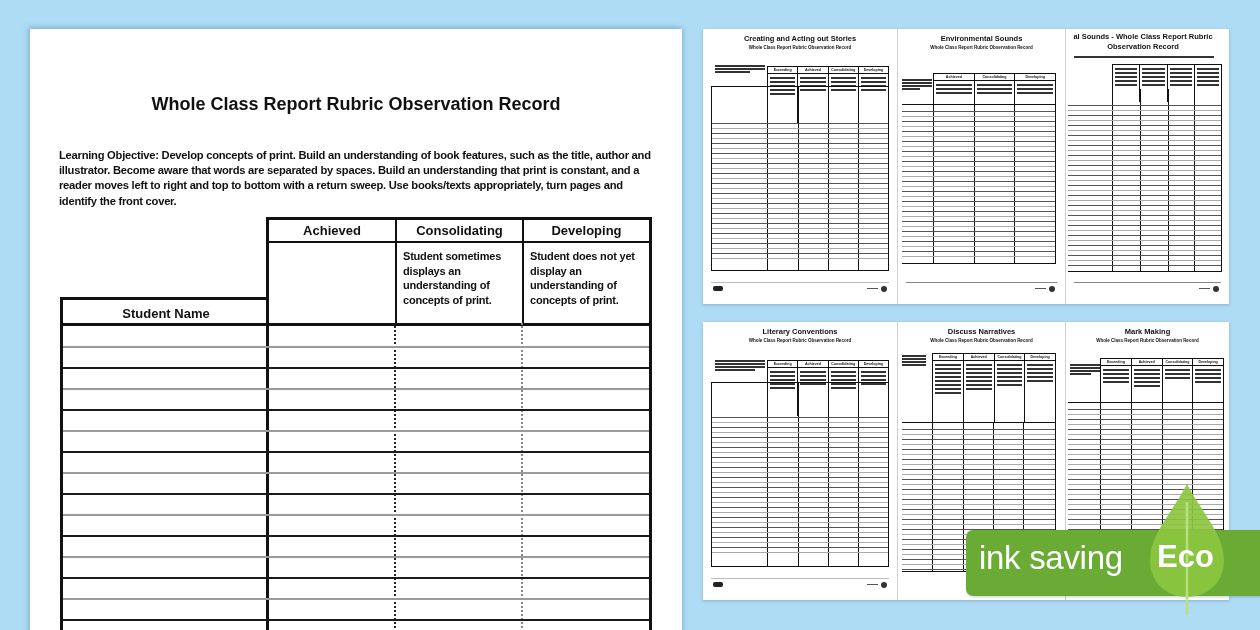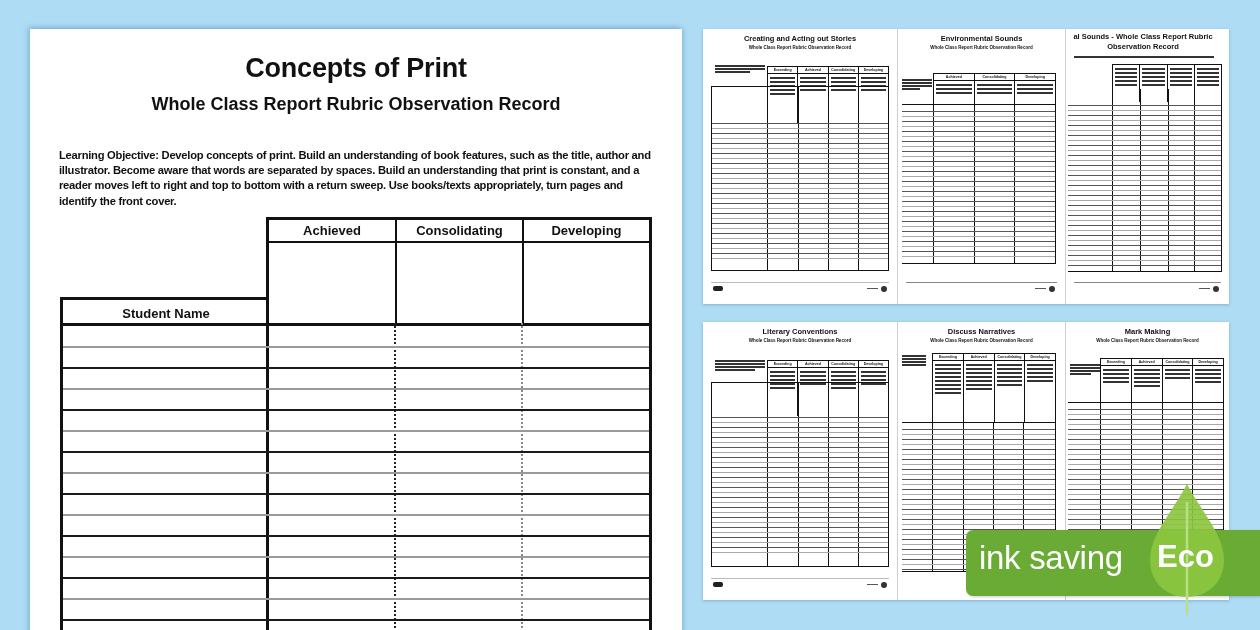--- a/index.html
+++ b/index.html
@@ -63,34 +63,35 @@
   
   .eco { position: absolute; left: 966px; top: 530px; width: 294px; height: 66px; background: #6aab35; border-radius: 7px 0 0 7px; box-shadow: 1px 1px 3px rgba(0,0,0,0.2); text-align: right; }
   .eco-text { position: absolute; left: 13px; top: 9px; font-size: 33px; color: #fff; letter-spacing: -0.3px; }
   .leaf { position: absolute; left: 1148px; top: 482px; width: 78px; height: 135px; }
   .eco-word { position: absolute; left: 1157px; top: 539px; font-size: 31px; font-weight: bold; color: #fff; }
 </style>
 </head>
 <body>
 
 <div class="main-page">
-  <div class="main-title">Concepts of Print</div>
   <div class="main-subtitle">Whole Class Report Rubric Observation Record</div>
   <div class="objective"><b>Learning Objective:</b><span> Develop concepts of print. Build an understanding of book features, such as the title, author and illustrator. Become aware that words are separated by spaces. Build an understanding that print is constant, and a reader moves left to right and top to bottom with a return sweep. Use books/texts appropriately, turn pages and identify the front cover.</span></div>
 
   <div class="rubric">
     <div class="hdr-box">
       <div class="hdr-col" style="left:0;width:128px;">
         <div class="hdr-label">Achieved</div>
       </div>
       <div class="hdr-col" style="left:128px;width:127px;">
         <div class="hdr-label">Consolidating</div>
+        <div class="hdr-desc">Student sometimes displays an understanding of concepts of print.</div>
       </div>
       <div class="hdr-col" style="left:255px;width:125px;">
         <div class="hdr-label">Developing</div>
+        <div class="hdr-desc">Student does not yet display an understanding of concepts of print.</div>
       </div>
     </div>
     <div class="name-hdr">Student Name</div>
 
     <div class="body-box">
       <div class="vline solid" style="left:203px;"></div>
       <div class="vline dash1" style="left:331px;"></div>
       <div class="vline dash2" style="left:458px;"></div>
 
       <div class="row-line thin" style="top:20px;"></div>

